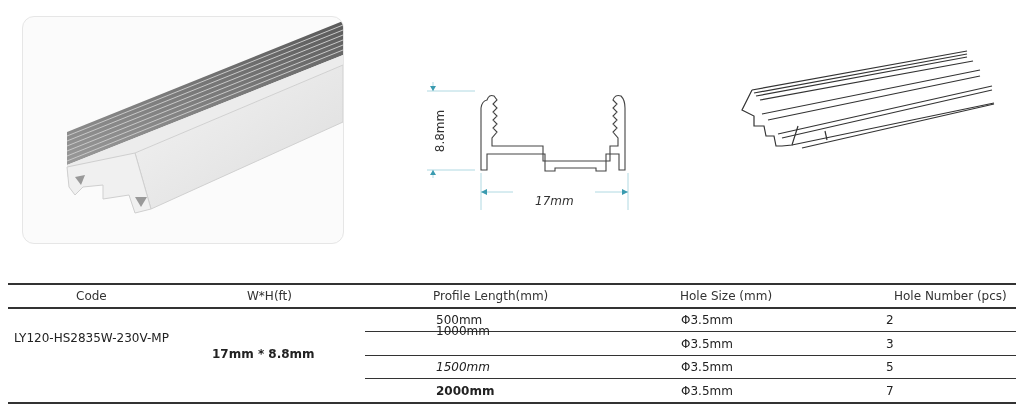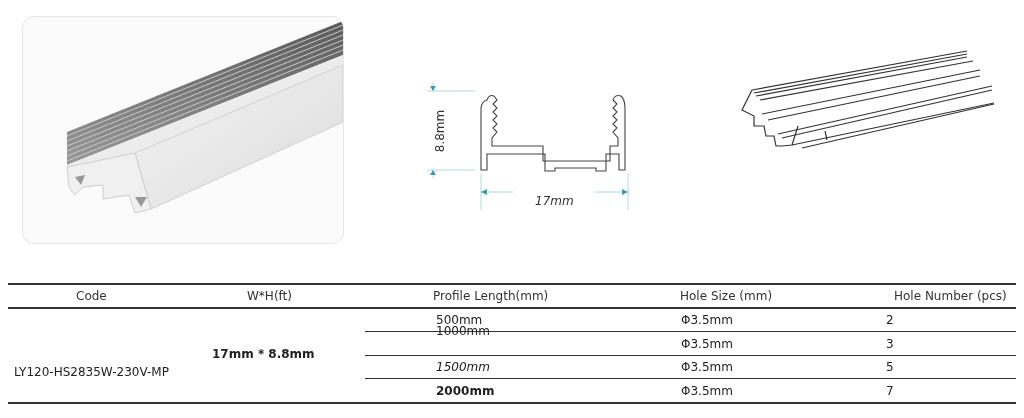--- a/index.html
+++ b/index.html
@@ -104,21 +104,21 @@
   <div class="tline" style="left:365px; top:355px; width:651px;"></div>
   <div class="tline" style="left:365px; top:378px; width:651px;"></div>
   <div class="tline thick" style="left:8px; top:402px; width:1008px;"></div>
 
   <div class="cell hdr" style="left:76px; top:289px;">Code</div>
   <div class="cell hdr" style="left:247px; top:289px;">W*H(ft)</div>
   <div class="cell hdr" style="left:433px; top:289px;">Profile Length(mm)</div>
   <div class="cell hdr" style="left:680px; top:289px;">Hole Size (mm)</div>
   <div class="cell hdr" style="left:882px; top:289px;margin-left:12px;">Hole Number (pcs)</div>
 
-  <div class="cell" style="left:14px; top:365px;">LY120-HS2835W-230V-MP</div>
+  <div class="cell" style="left:14px; top:331px;">LY120-HS2835W-230V-MP</div>
   <div class="cell" style="left:212px; top:347px;font-weight:bold;">17mm * 8.8mm</div>
 
   <div>
     <div class="cell" style="left:436px; top:313px;">500mm</div>
     <div class="cell" style="left:681px; top:313px;">Φ3.5mm</div>
     <div class="cell" style="left:886px; top:313px;">2</div>
   </div>
   <div>
     <div class="cell" style="left:436px; top:324px;">1000mm</div>
     <div class="cell" style="left:681px; top:337px;">Φ3.5mm</div>

